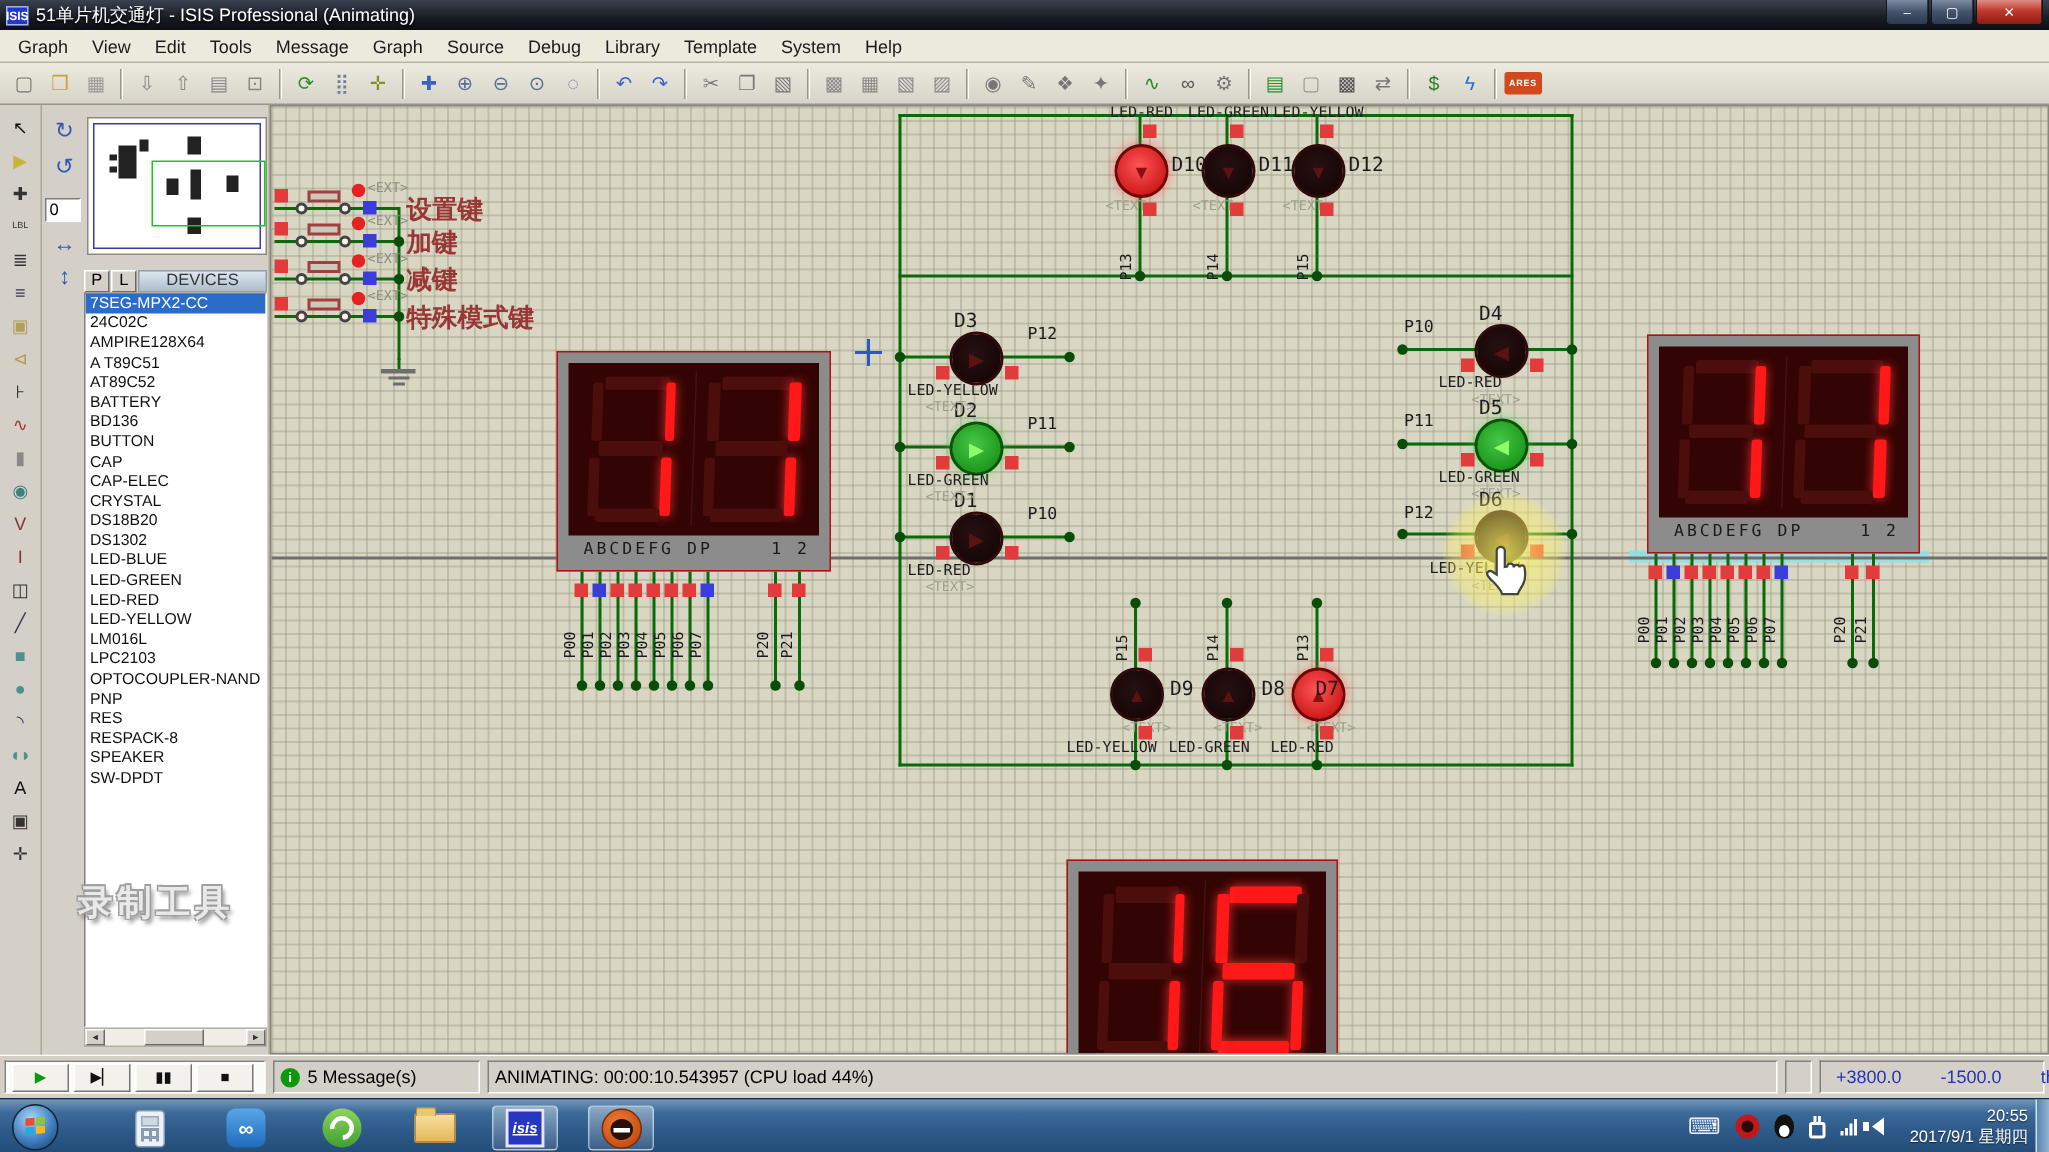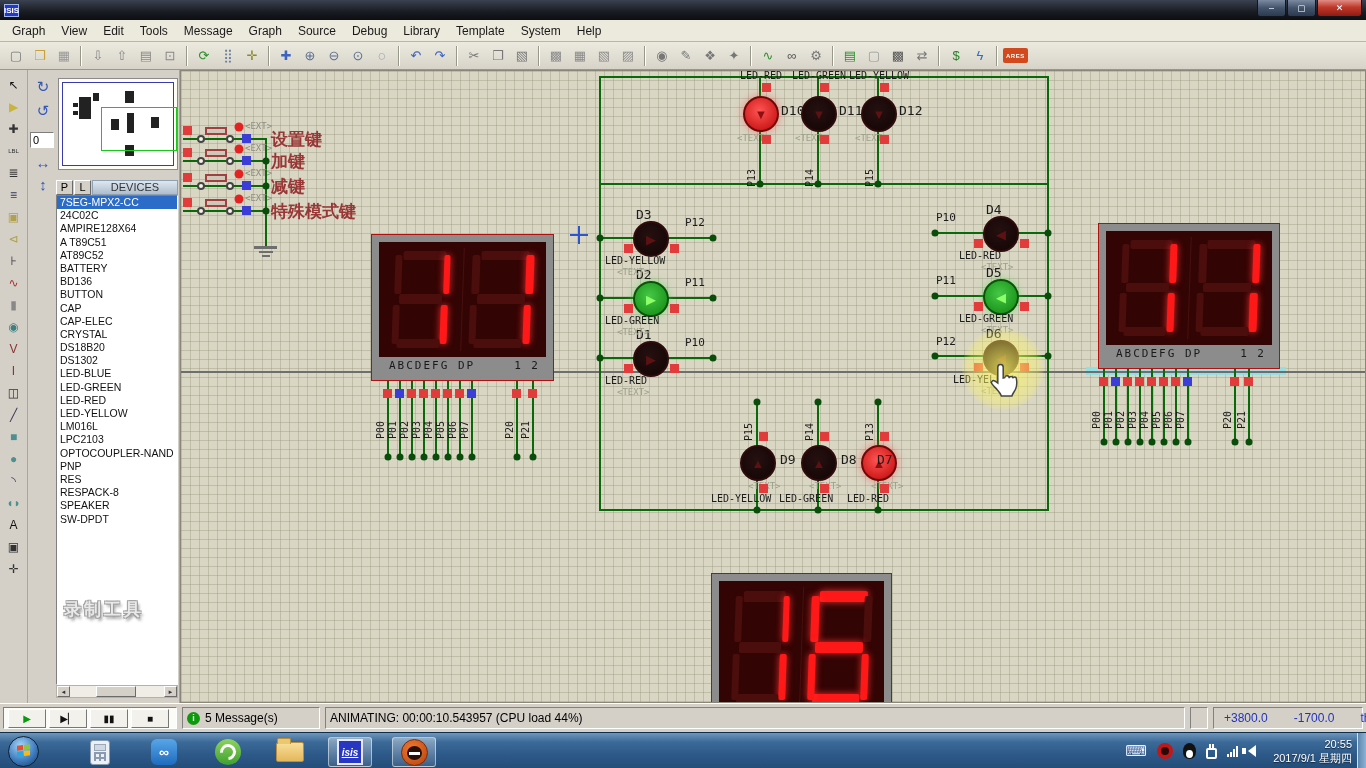--- a/index.html
+++ b/index.html
@@ -57,21 +57,21 @@
   .drow{height:13.2px;line-height:13.2px;font-size:10.5px;padding-left:3px;color:#111;white-space:nowrap;}
   .drow.sel{background:#2a6cc8;color:#fff;}
   .hscroll{position:absolute;left:28px;top:615px;width:122px;height:13px;background:#efede6;
            border:1px solid #b5b1a5;display:flex;align-items:center;}
   .sbtn{width:13px;height:11px;background:#d4d0c8;border:1px solid;border-color:#fff #6a6a6a #6a6a6a #fff;
         font-size:6px;text-align:center;line-height:10px;color:#333;}
   .sthumb{width:40px;height:11px;background:#d4d0c8;border:1px solid;border-color:#fff #6a6a6a #6a6a6a #fff;margin-left:26px;}
   .wm{position:absolute;left:-10px;top:516px;width:172px;z-index:50;text-align:center;font-weight:bold;
       color:#e8e8e8;pointer-events:none;opacity:.95;}
   .wm div{text-shadow:-1px -1px 0 #9a9a9a,1px -1px 0 #9a9a9a,-1px 1px 0 #9a9a9a,1px 1px 0 #9a9a9a,2px 3px 3px rgba(80,80,80,.7);}
-  .wm .l1{font-size:17px;letter-spacing:3px;margin-top:12px;}
+  .wm .l1{font-size:23px;letter-spacing:3px;}
   .wm .l2{font-size:27px;}
 
   
   .canvas{flex:1;position:relative;overflow:hidden;background-color:#d9d6c4;
           background-image:linear-gradient(rgba(150,148,122,.38) 1px,transparent 1px),
                            linear-gradient(90deg,rgba(150,148,122,.38) 1px,transparent 1px);
           background-size:9px 9px;border:1px solid #8a867a;}
   .wh{position:absolute;height:2px;background:#0a6a0a;}
   .wv{position:absolute;width:2px;background:#0a6a0a;}
   .gray{background:#6e6e6e;}
@@ -176,20 +176,21 @@
   .clock{position:absolute;right:14px;top:4px;text-align:right;color:#fff;font-size:11px;line-height:14px;text-shadow:0 1px 1px #123;}
   .showdesk{position:absolute;right:0;top:0;width:9px;height:100%;background:linear-gradient(90deg,#5d87ad,#8fb3d2);border-left:1px solid #cfe2f2;}
 </style>
 </head>
 <body>
 
 <div id="win">
 
   <div class="titlebar">
     <span class="appicon">ISIS</span>
+    <span class="title-text">51单片机交通灯 - ISIS Professional (Animating)</span>
     <span class="winbtns">
       <span class="wbtn">–</span>
       <span class="wbtn">▢</span>
       <span class="wbtn close">✕</span>
     </span>
   </div>
 
   <div class="menubar">
       <div class="mitem">Graph</div>
       <div class="mitem">View</div>
@@ -757,21 +758,21 @@
     <div class="panel" style="width:138px">
       <span class="info-i">i</span>
       <span>5 Message(s)</span>
     </div>
     <div class="panel" style="flex:1">
       <span>ANIMATING: 00:00:10.543957 (CPU load 44%)</span>
     </div>
     <div class="panel" style="width:18px"></div>
     <div class="panel coords" style="width:150px;margin-right:0">
       <span>+3800.0</span>
-      <span>-1700.0</span>
+      <span>-1500.0</span>
       <span>th</span>
     </div>
   </div>
 
   <div class="taskbar">
     <div class="orb">
       <span class="flag">
         <i style="background:#e94f2e"></i>
           <i style="background:#8cc63f"></i>
           <i style="background:#29a8e0"></i>

